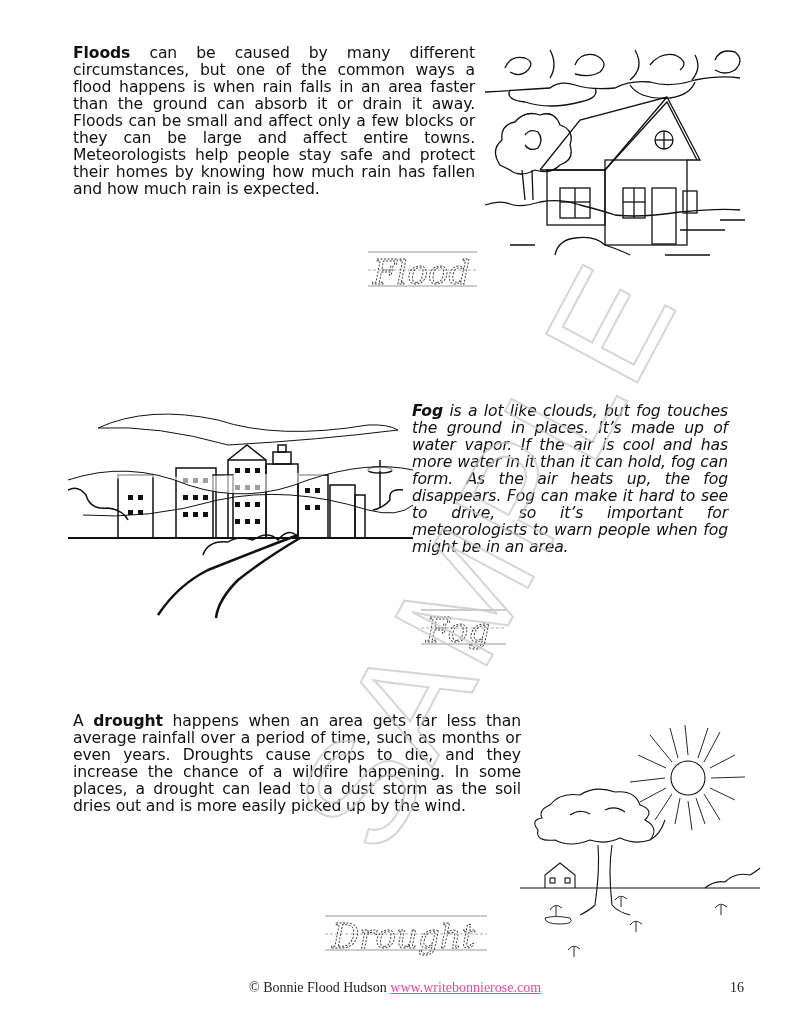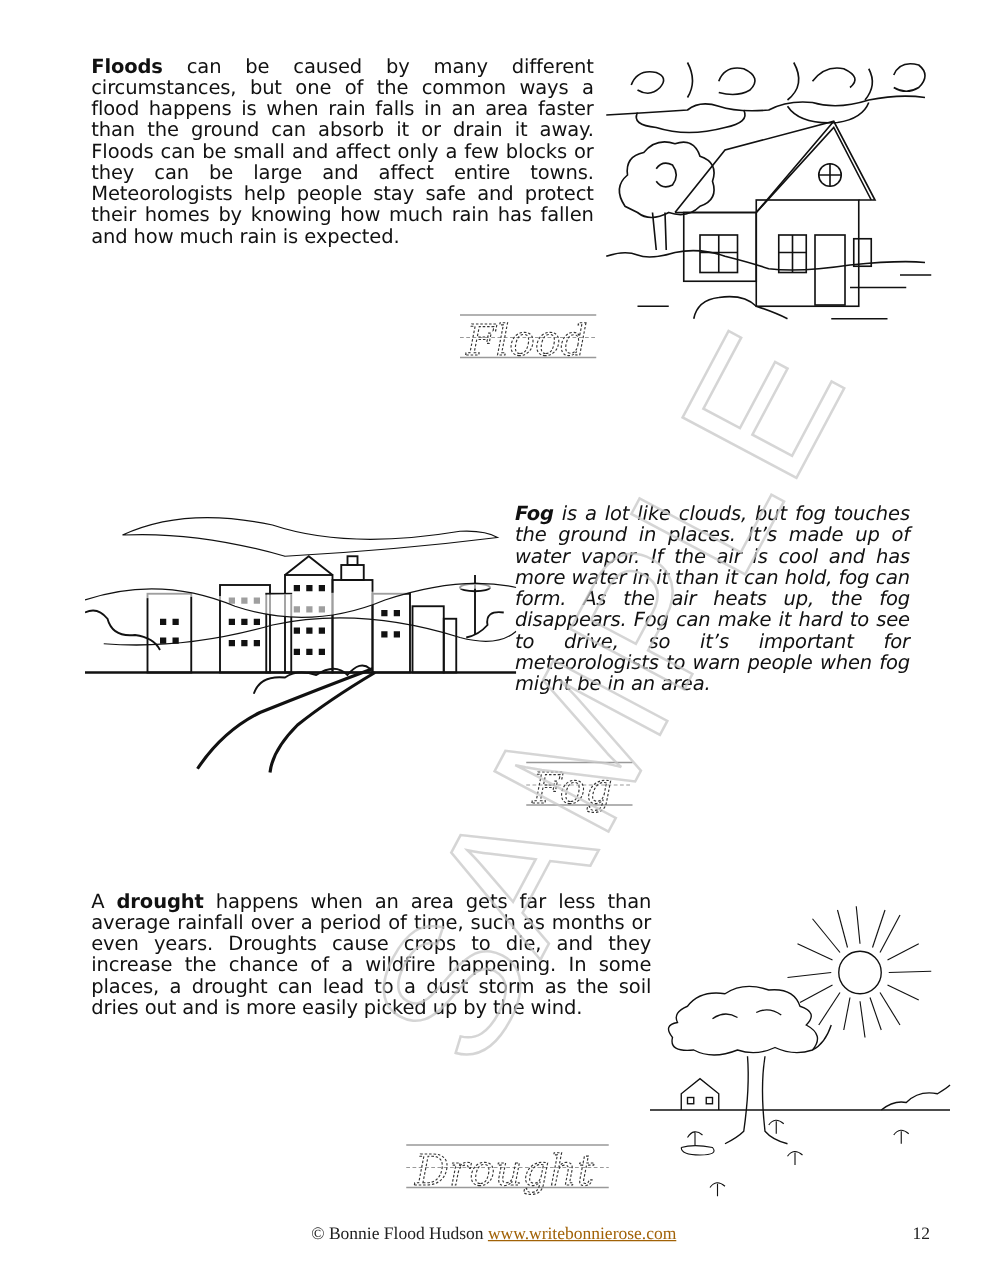--- a/index.html
+++ b/index.html
@@ -8,21 +8,21 @@
   .para b { font-weight: bold; }
   #p-flood { left: 73px; top: 45px; width: 402px; }
   #p-fog { left: 412px; top: 403px; width: 316px; font-style: italic; }
   #p-drought { left: 73px; top: 713px; width: 448px; }
   .illus { position: absolute; }
   .cursive { position: absolute; }
   .cursive svg text { font-family: "DejaVu Serif", serif; font-style: italic; }
   .watermark { position: absolute; left: 170px; top: 470px; transform: rotate(-62deg); transform-origin: center; font-family: "Liberation Sans", sans-serif; font-size: 150px; color: transparent; -webkit-text-stroke: 2px #c8c8c8; opacity: 0.75; letter-spacing: 4px; pointer-events: none; white-space: nowrap; }
   .footer { position: absolute; top: 980px; left: 0; width: 791px; font-family: "Liberation Serif", serif; font-size: 14px; color: #222; }
   .footer .credit { position: absolute; left: 249px; }
-  .footer a { color: #a16207; text-decoration: underline; margin-top: 20px; }
+  .footer a { color: #ec4899; text-decoration: underline; margin-top: 20px; }
   .footer .page { position: absolute; left: 730px; }
 </style>
 </head>
 <body>
 
 <div class="para" id="p-flood"><span></span><b>Floods</b><span> can be caused by many different circumstances, but one of the common ways a flood happens is when rain falls in an area faster than the ground can absorb it or drain it away. Floods can be small and affect only a few blocks or they can be large and affect entire towns. Meteorologists help people stay safe and protect their homes by knowing how much rain has fallen and how much rain is expected.</span></div>
 
 <div class="illus" style="left:480px;top:40px;width:300px;height:260px;">
 <svg width="300" height="260" viewBox="0 0 300 260" fill="none" stroke="#111" stroke-width="1.3">
 
@@ -192,14 +192,14 @@
   <line x1="3" y1="26" x2="165" y2="26" stroke="#999" stroke-width="0.8" stroke-dasharray="3 2"></line>
   <line x1="3" y1="42" x2="165" y2="42" stroke="#999" stroke-width="1.2"></line>
   <text x="10" y="40" font-size="34" fill="none" stroke="#333" stroke-width="0.9" stroke-dasharray="2 1.5">Drought</text>
 </svg>
 </div>
 
 <div class="watermark">SAMPLE</div>
 
 <div class="footer">
   <span class="credit"><span>© Bonnie Flood Hudson </span><a>www.writebonnierose.com</a></span>
-  <span class="page">12</span>
+  <span class="page">16</span>
 </div>
 
 </body></html>

